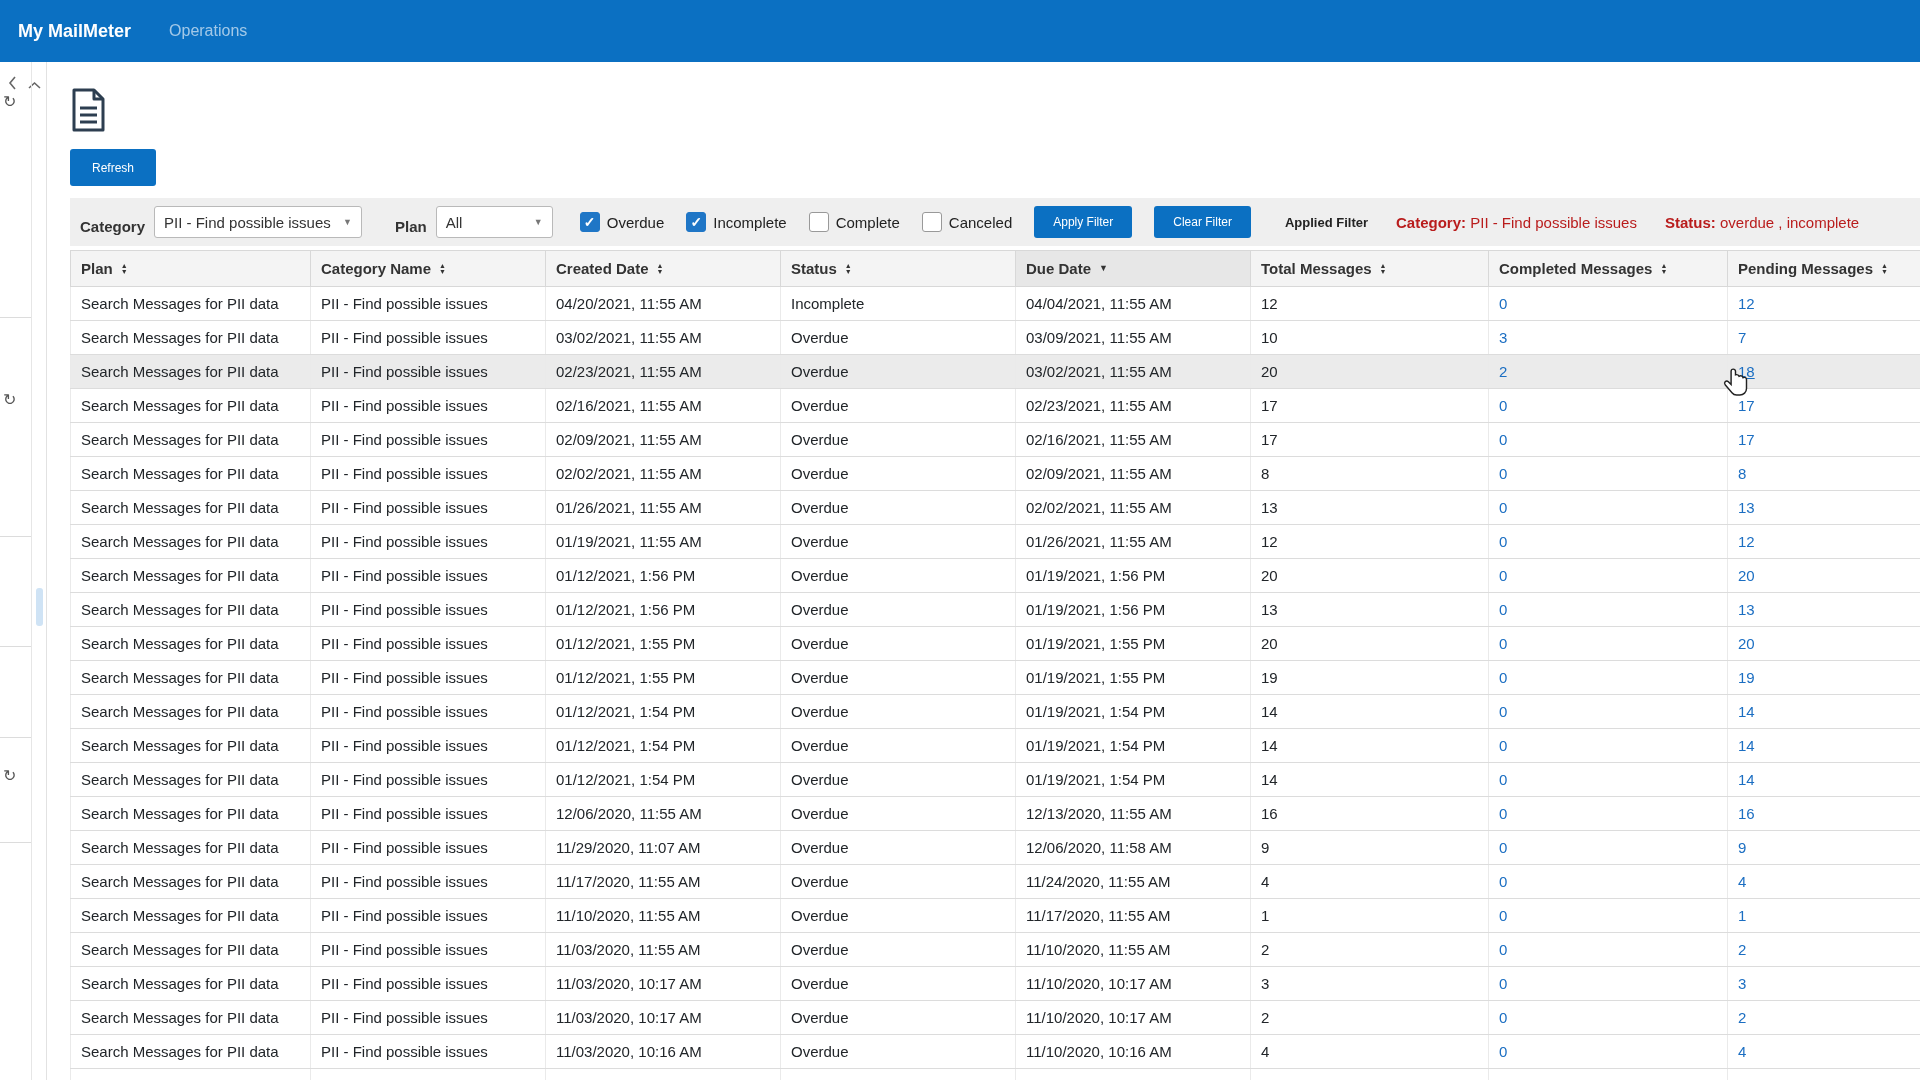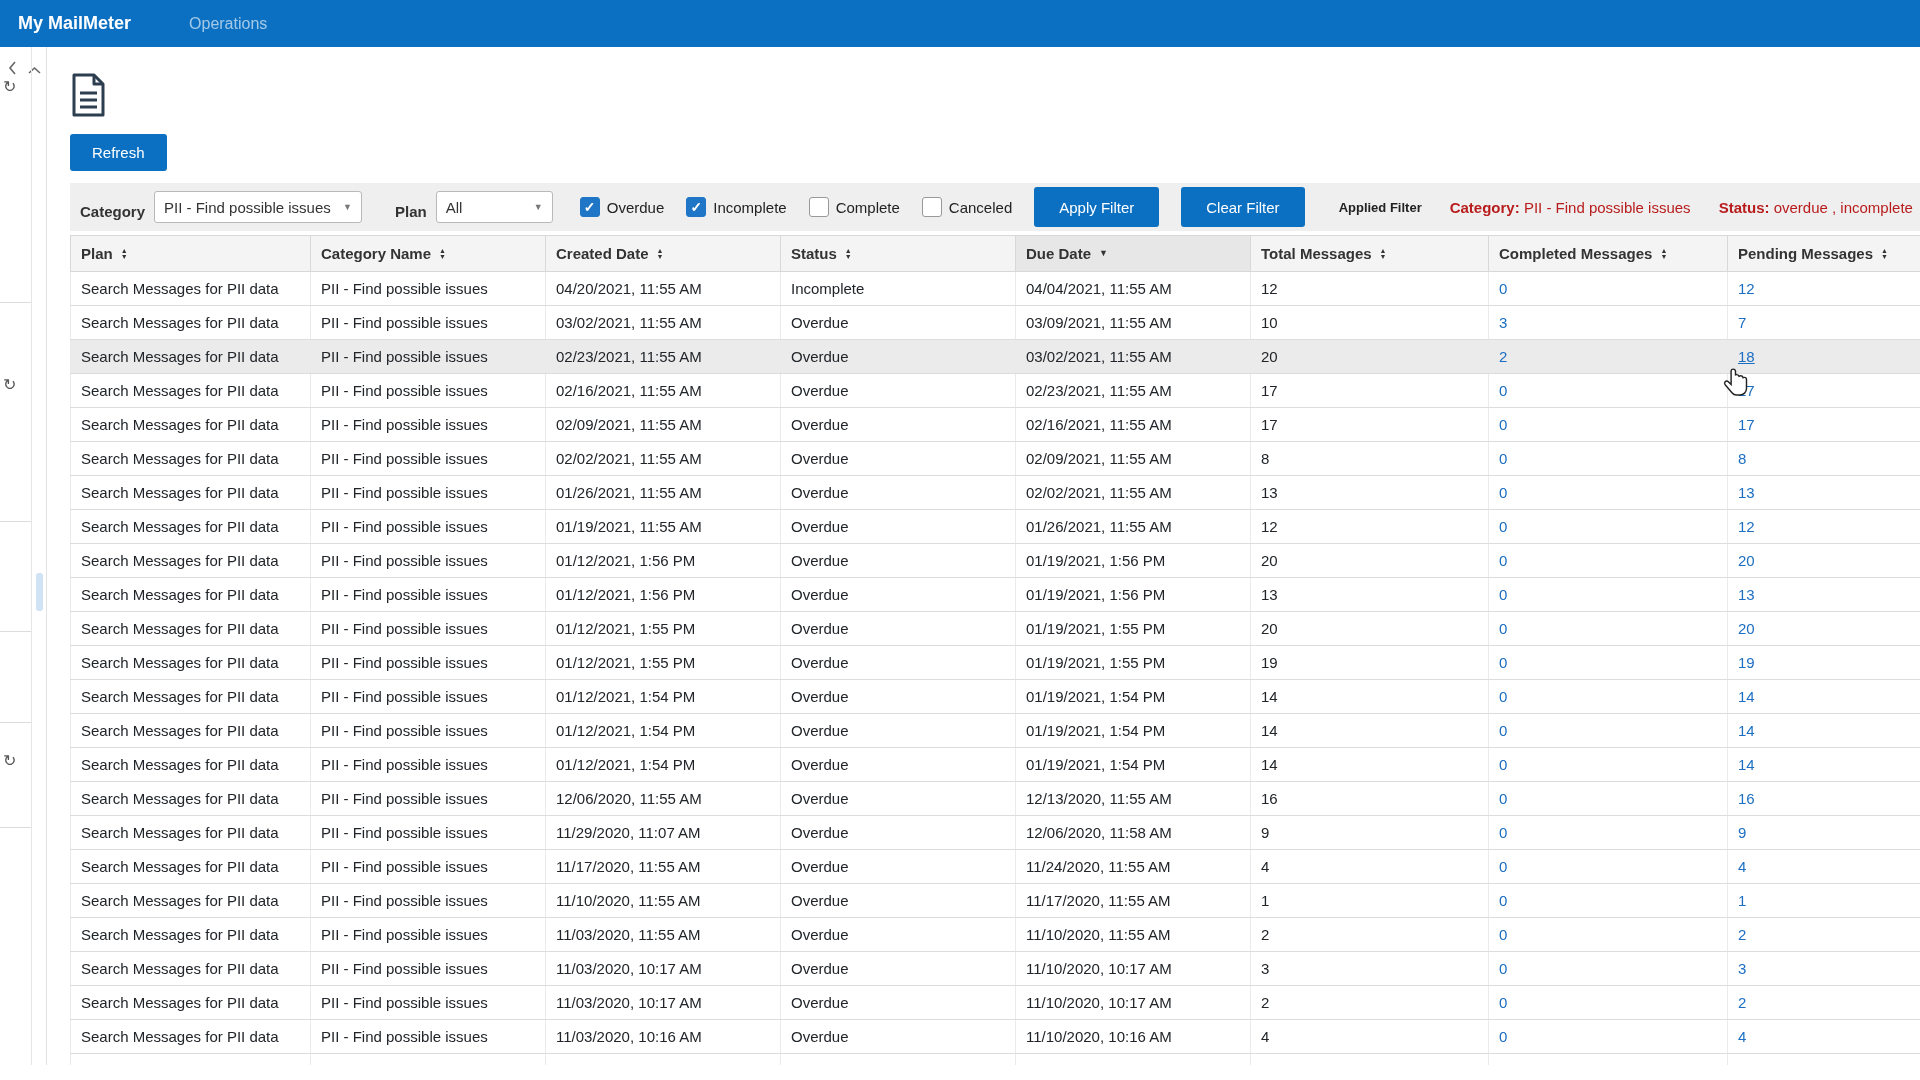--- a/index.html
+++ b/index.html
@@ -6,26 +6,26 @@
   html, body { width: 1920px; height: 1080px; overflow: hidden; }
   body {
     font-family: "Liberation Sans", sans-serif;
     background: #ffffff;
     color: #212529;
     position: relative;
   }
 
   
   .navbar {
-    height: 47px;
+    height: 62px;
     background: #0b70c2;
     display: flex;
     align-items: center;
     padding: 12px 18px;
-    gap: 58px;
+    gap: 38px;
   }
   .brand { color: #ffffff; font-weight: 700; font-size: 18px; }
   .nav-item { color: rgba(255,255,255,0.62); font-size: 16px; cursor: pointer; }
 
   
   .app { display: flex; height: 1018px; }
 
   .sidebar {
     width: 47px;
     flex: none;
@@ -60,21 +60,21 @@
   }
 
   
   .title-row { display: flex; align-items: center; gap: 14px; margin-bottom: 13px; }
   .page-title { font-size: 37px; font-weight: 400; color: #24292f; letter-spacing: 0.2px; }
 
   
   .btn {
     display: inline-flex; align-items: center; justify-content: center;
     background: #0b70c2; color: #ffffff; border: none; border-radius: 3px;
-    font-family: "Liberation Sans", sans-serif; font-size: 15px; cursor: pointer;
+    font-family: "Liberation Sans", sans-serif; font-size: 12px; cursor: pointer;
     white-space: nowrap;
   }
   .btn-refresh { height: 37px; padding: 0 22px; margin-bottom: 12px; }
 
   
   .filter-bar {
     display: flex; align-items: center;
     height: 48px; background: #efefef;
     padding-left: 10px;
     white-space: nowrap;
@@ -93,21 +93,21 @@
 
   .cb { display: inline-flex; align-items: center; gap: 7px; margin-right: 22px; cursor: pointer; }
   .cb-box {
     width: 20px; height: 20px; border: 1px solid #999; border-radius: 3px;
     background: #ffffff; display: inline-flex; align-items: center; justify-content: center;
     font-size: 14px; font-weight: 700; color: #ffffff;
   }
   .cb-box.checked { background: #1f76c6; border-color: #1f76c6; }
   .cb-label { font-size: 15px; color: #222; }
 
-  .btn-apply, .btn-clear { height: 40px; padding: 0 25px; }
+  .btn-apply, .btn-clear { height: 32px; padding: 0 19px; }
   .btn-clear { margin-left: 22px; }
 
   .applied-filter-label { font-size: 13px; font-weight: 700; color: #222; margin-left: 34px; }
   .applied-pair { margin-left: 28px; font-size: 15px; color: #b91c1c; }
   .applied-pair b { font-weight: 700; }
 
   
   .table-wrap { margin-top: 4px; }
   table {
     border-collapse: collapse; table-layout: fixed; width: 1897px;

